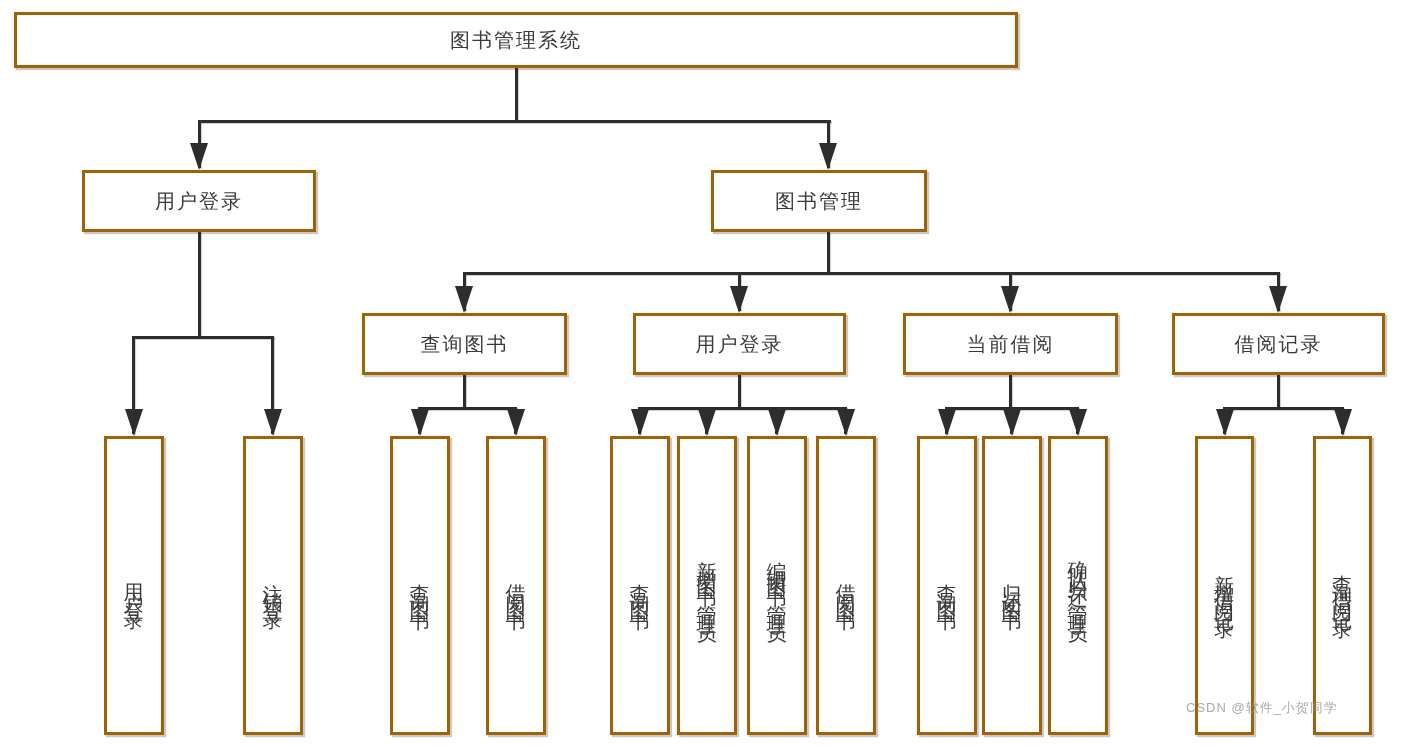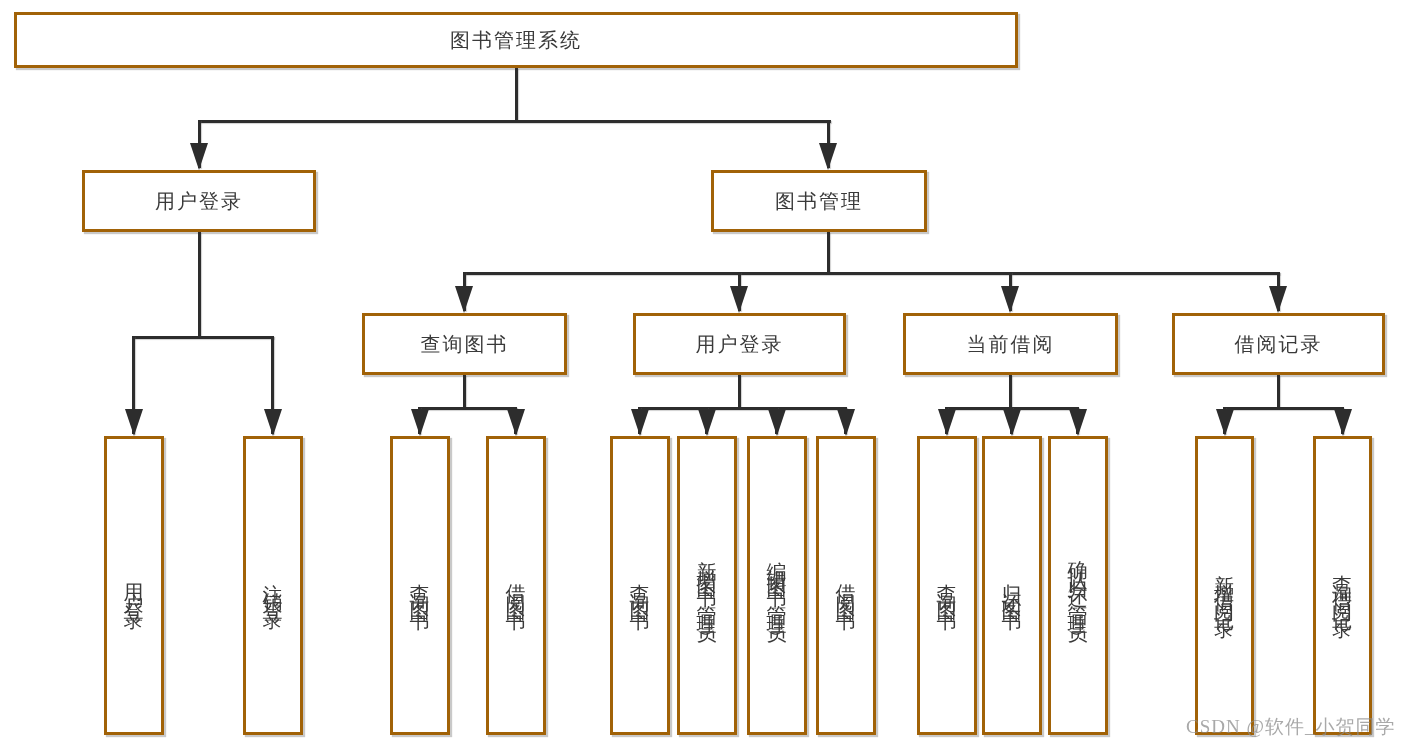--- a/index.html
+++ b/index.html
@@ -43,27 +43,26 @@
     position: absolute;
     width: 0;
     height: 0;
     border-left: 9px solid transparent;
     border-right: 9px solid transparent;
     border-top: 27px solid #2d2d2d;
   }
   .watermark {
     position: absolute;
     left: 1186px;
-    top: 714px;
-    font-size: 19px;
+    top: 699px;
+    font-size: 13px;
     color: rgba(140,140,140,0.75);
     letter-spacing: 1px;
     z-index: 10;
     white-space: nowrap;
-    font-family: Liberation Serif, serif;
   }
 </style>
 </head>
 <body>
 
 <div id="canvas">
 
   <div class="box" style="left:14px; top:12px; width:1004px; height:56px;">图书管理系统</div>
 
   <div class="vline" style="left:515px; top:68px; height:52px;"></div>

